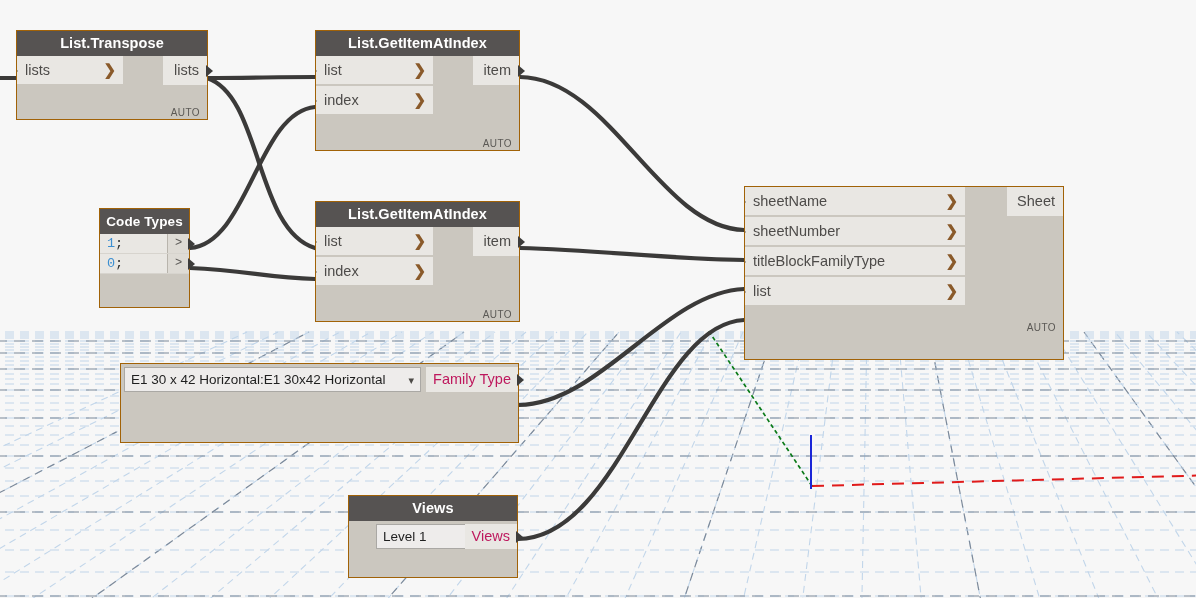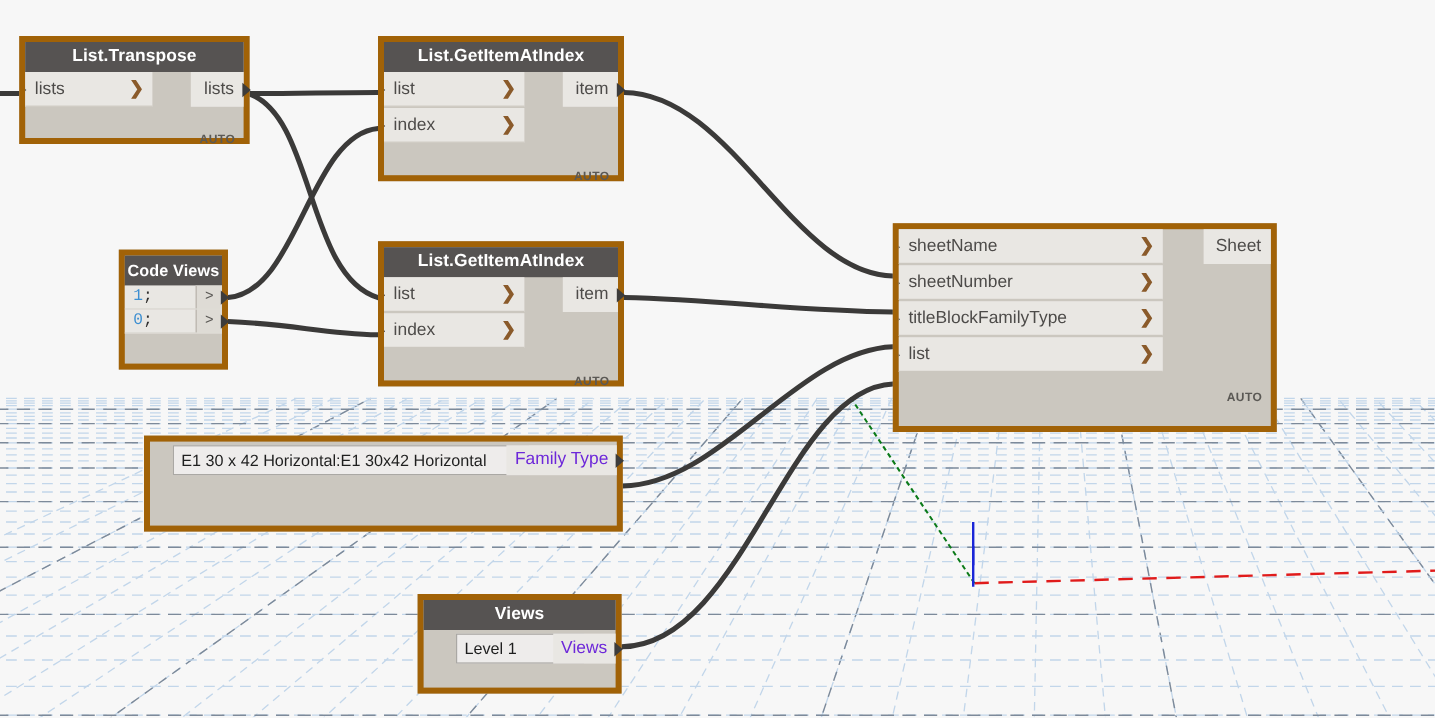--- a/index.html
+++ b/index.html
@@ -21,21 +21,21 @@
     position: absolute;
     left: 0; top: 0;
     width: 1196px; height: 598px;
     pointer-events: none;
   }
 
   
   .node {
     position: absolute;
     background: #cbc7bf;
-    border: 5px solid #a16207;
+    border: 1px solid #a16207;
     box-sizing: border-box;
   }
   .node-header {
     background: #565352;
     color: #ffffff;
     font-weight: bold;
     font-size: 14.5px;
     text-align: center;
     line-height: 25px;
     height: 25px;
@@ -81,21 +81,21 @@
     padding: 0 8px;
     text-align: right;
     white-space: nowrap;
     box-sizing: border-box;
   }
   .auto-lbl {
     position: absolute;
     right: 7px;
     bottom: 2px;
     font-size: 10px;
-    font-weight: bold;
+    font-weight: normal;
     color: #5b5955;
     letter-spacing: .4px;
   }
 
   
   .nub-in {
     position: absolute;
     left: -6px;
     width: 0; height: 0;
     border-top: 6px solid transparent;
@@ -156,21 +156,21 @@
     position: absolute;
     right: 6px;
     top: 0;
     color: #4c4a47;
     font-size: 11px;
     line-height: 24px;
   }
   .widget-out {
     position: absolute;
     background: #e9e7e3;
-    color: #6d28d9;
+    color: #be185d;
     font-size: 14.5px;
     line-height: 25px;
     height: 25px;
     padding: 0 7px;
     text-align: center;
     box-sizing: border-box;
     white-space: nowrap;
   }
 
   
@@ -348,21 +348,21 @@
       </div>
       <div class="out-port" style="top:0; min-width:46px;">
         <span>item</span>
         <span class="nub-out" style="top:9px;"></span>
       </div>
       <div class="auto-lbl">AUTO</div>
     </div>
   </div>
 
   <div class="node" style="left:99px; top:208px; width:91px; height:100px;">
-    <div class="node-header" style="font-size:13.5px;">Code Views</div>
+    <div class="node-header" style="font-size:13.5px;">Code Types</div>
     <div class="node-body" style="height:74px;">
       <div class="cb-line">
         <span class="cb-num">1</span><span>;</span>
         <span class="cb-outport">&gt;</span>
         <span class="nub-out" style="top:4px;"></span>
       </div>
       <div class="cb-line">
         <span class="cb-num">0</span><span>;</span>
         <span class="cb-outport">&gt;</span>
         <span class="nub-out" style="top:4px;"></span>
@@ -414,21 +414,21 @@
         <span class="nub-in" style="top:9px;"></span>
       </div>
       <div class="out-port" style="top:0; min-width:56px;">
         <span>Sheet</span>
       </div>
       <div class="auto-lbl">AUTO</div>
     </div>
   </div>
 
   <div class="node" style="left:120px; top:363px; width:399px; height:80px;">
-    <div class="node-body" style="height:42px;margin-left:16px;">
+    <div class="node-body" style="height:42px;">
       <div class="dd" style="left:3px; top:3px; width:297px;">
         <span>E1 30 x 42 Horizontal:E1 30x42 Horizontal</span>
         <span class="dd-caret">▾</span>
       </div>
       <div class="widget-out" style="right:0; top:3px;">
         <span>Family Type</span>
         <span class="nub-out" style="top:7px;"></span>
       </div>
     </div>
   </div>

